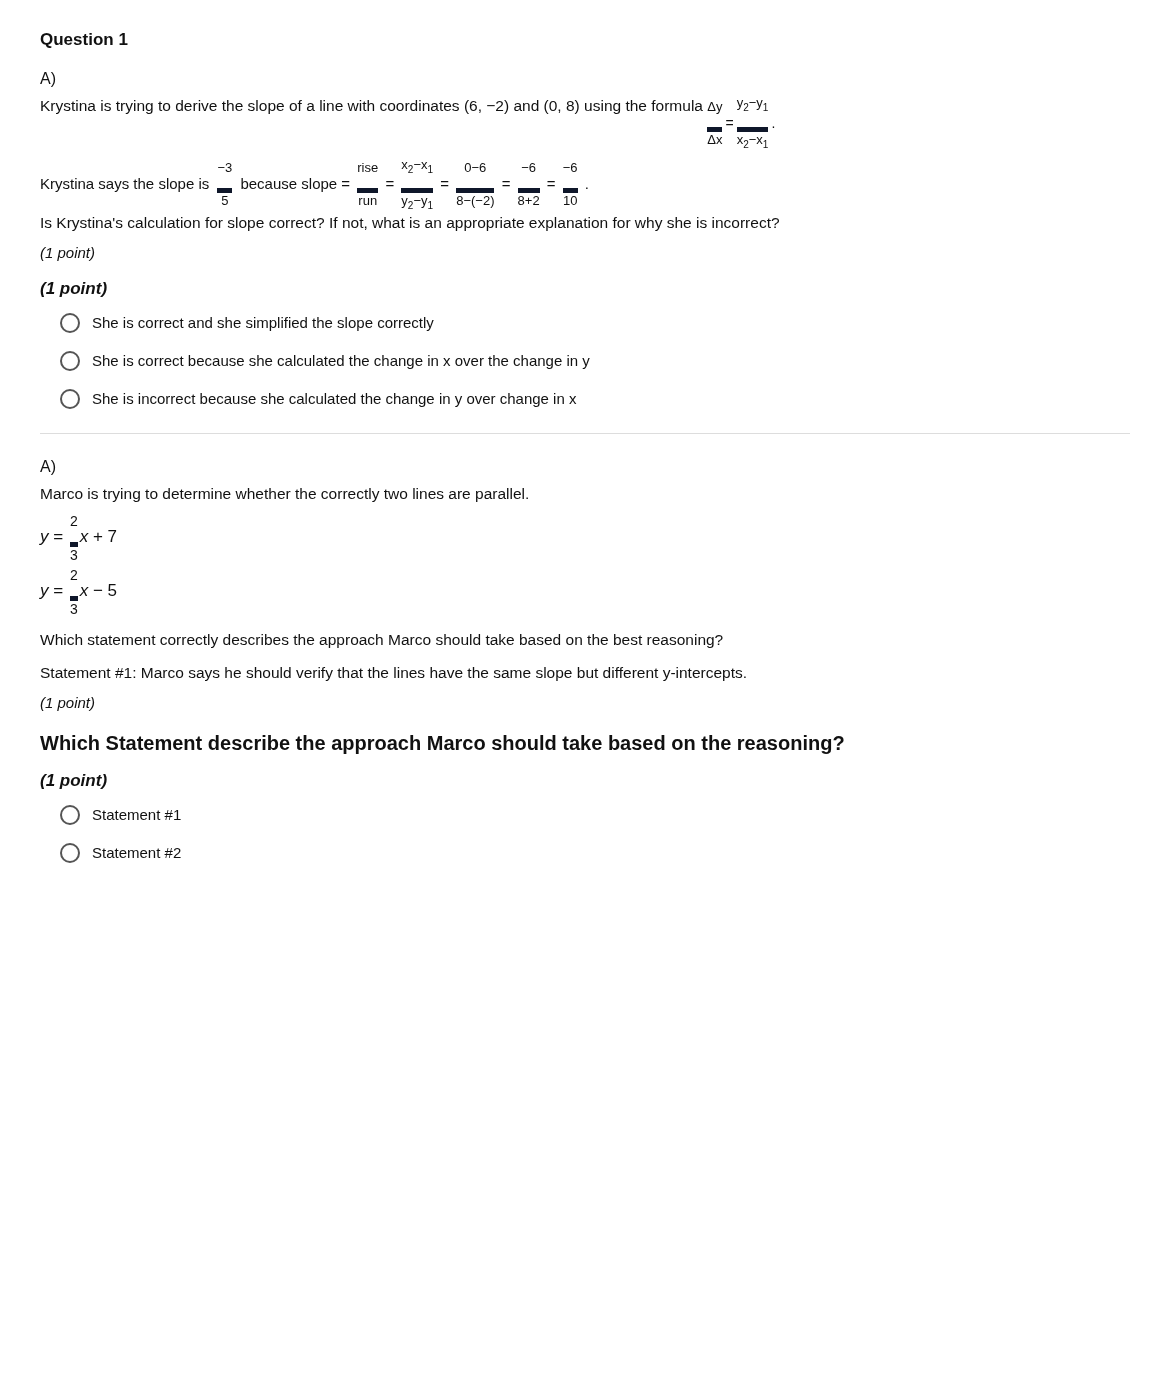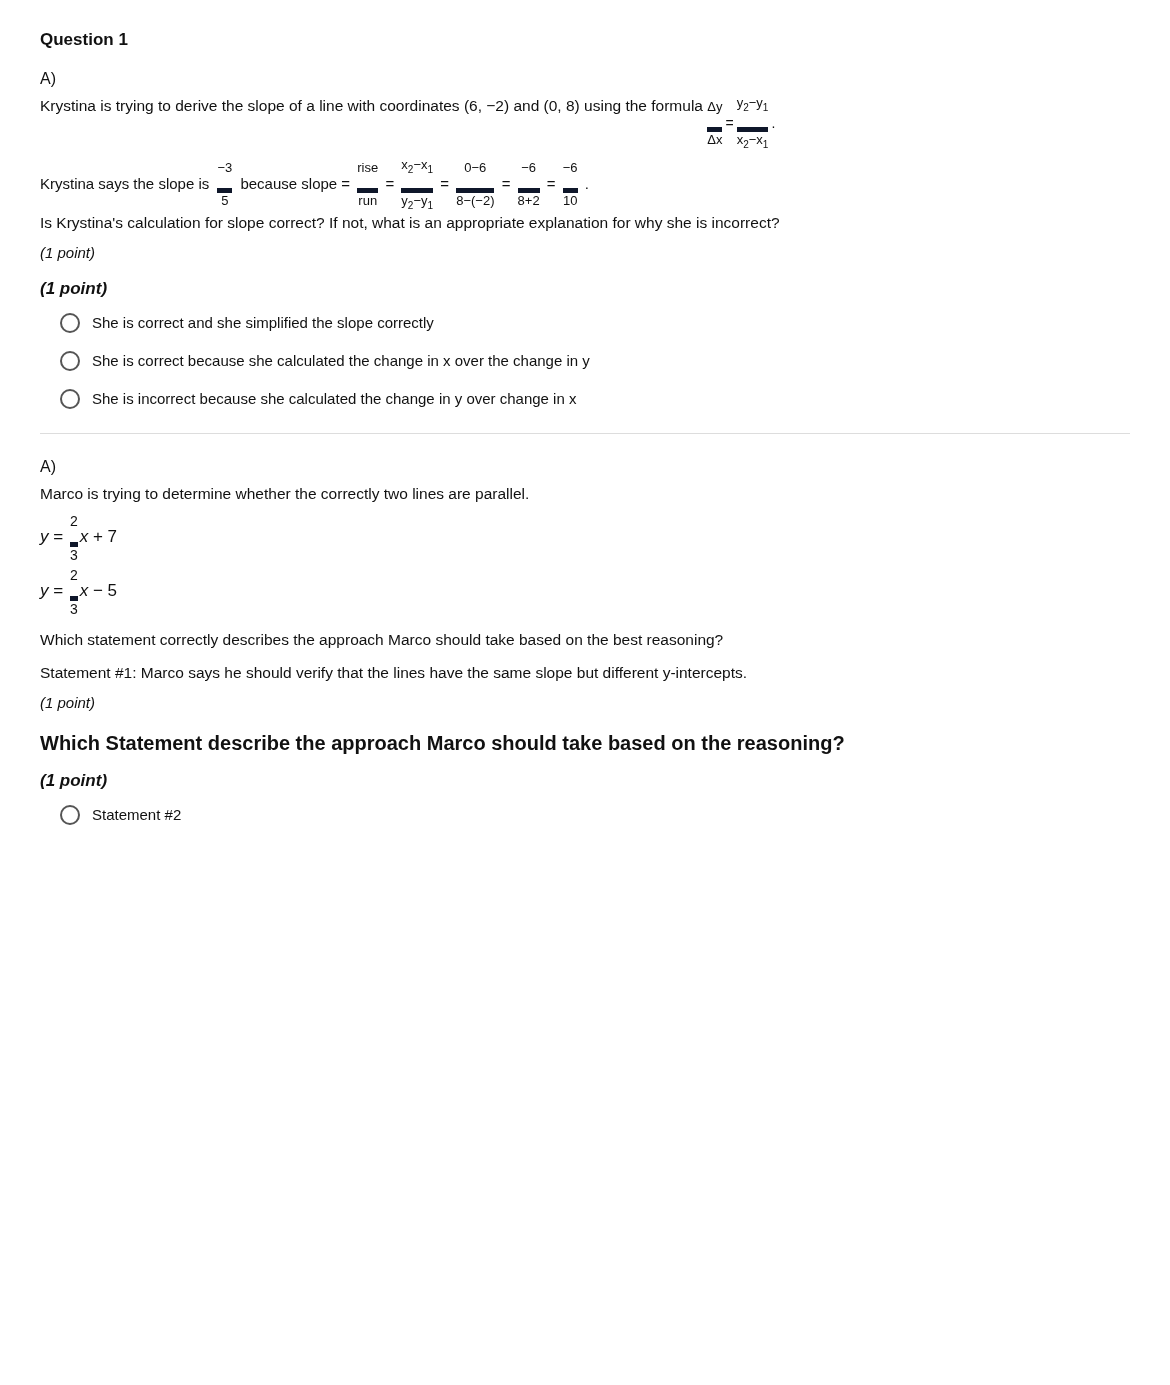--- a/index.html
+++ b/index.html
@@ -203,15 +203,19 @@
   <div class="italic-point">(1 point)</div>
 </div>
 
 <div class="big-question">Which Statement describe the approach Marco should take based on the reasoning?</div>
 
 <div class="bold-italic-point">(1 point)</div>
 
 <div class="radio-group">
   <div class="radio-item">
     <div class="radio-circle"></div>
+    <span>Statement #1</span>
+  </div>
+  <div class="radio-item">
+    <div class="radio-circle"></div>
     <span>Statement #2</span>
   </div>
 </div>
 
 </body></html>

